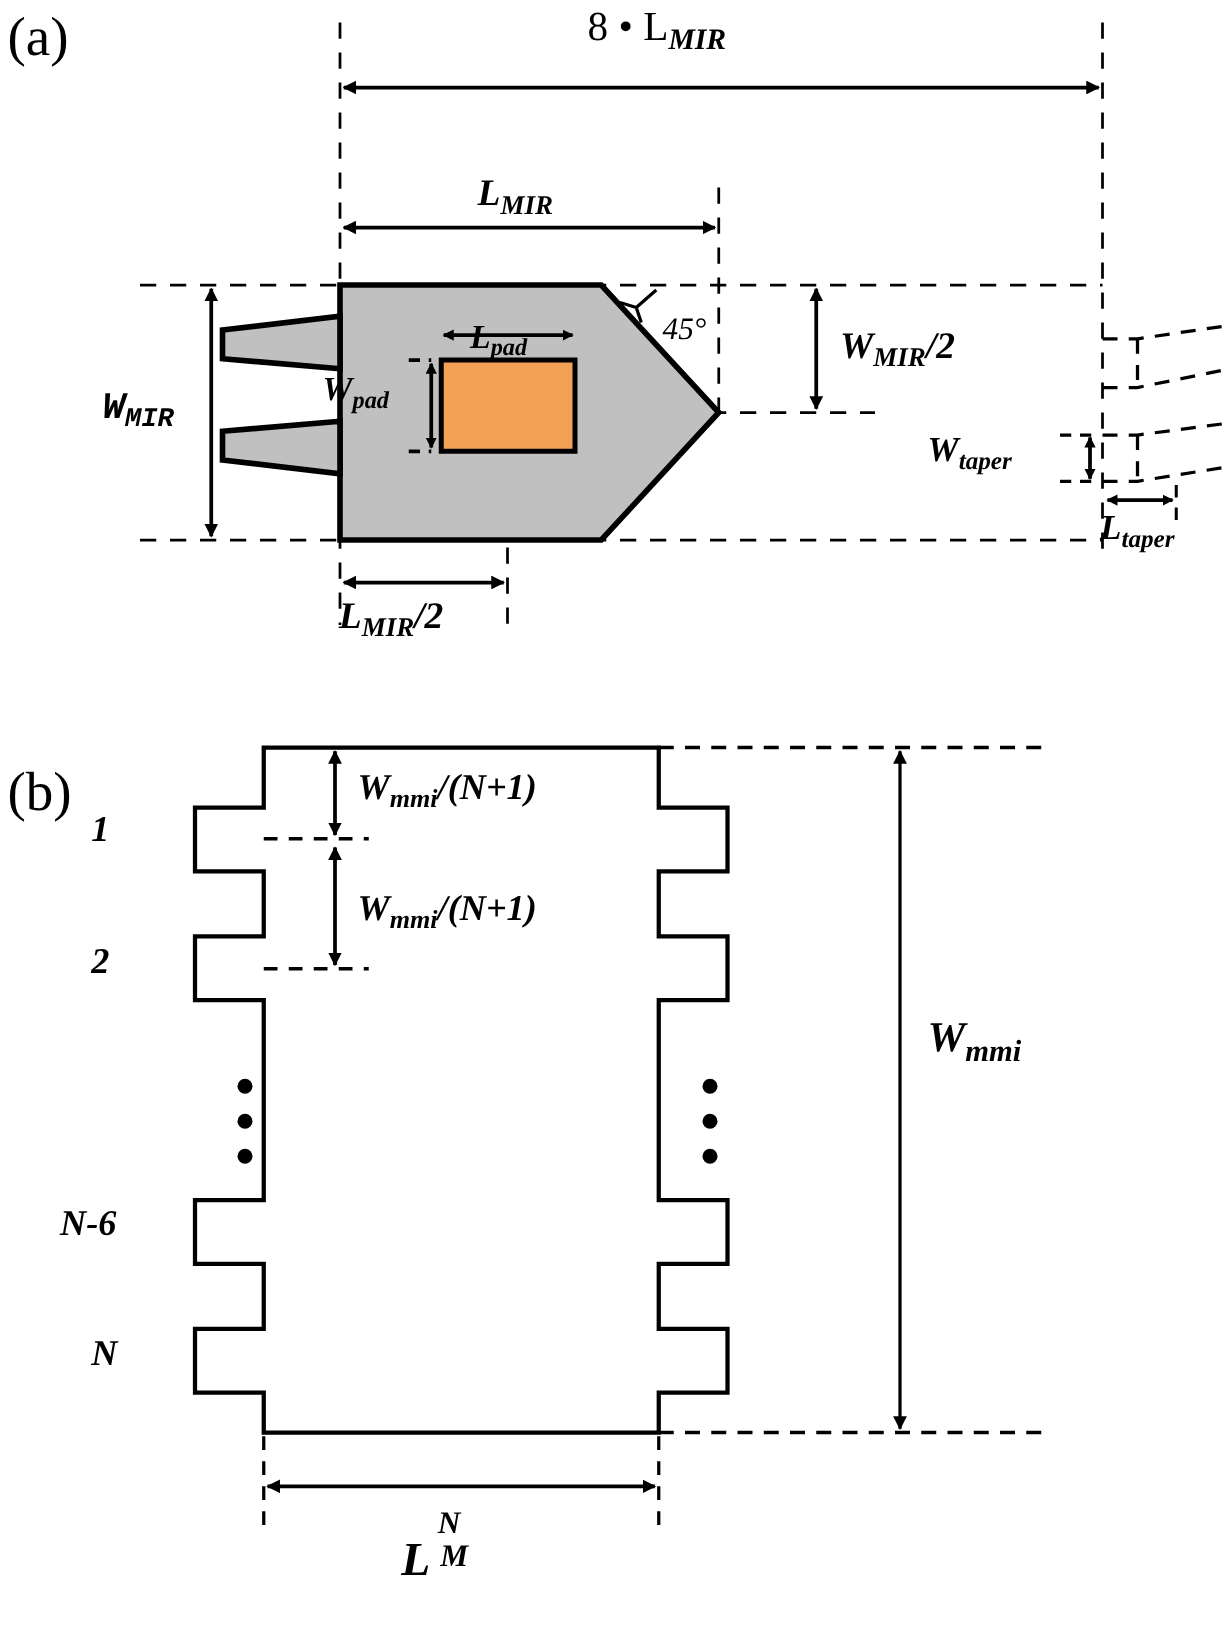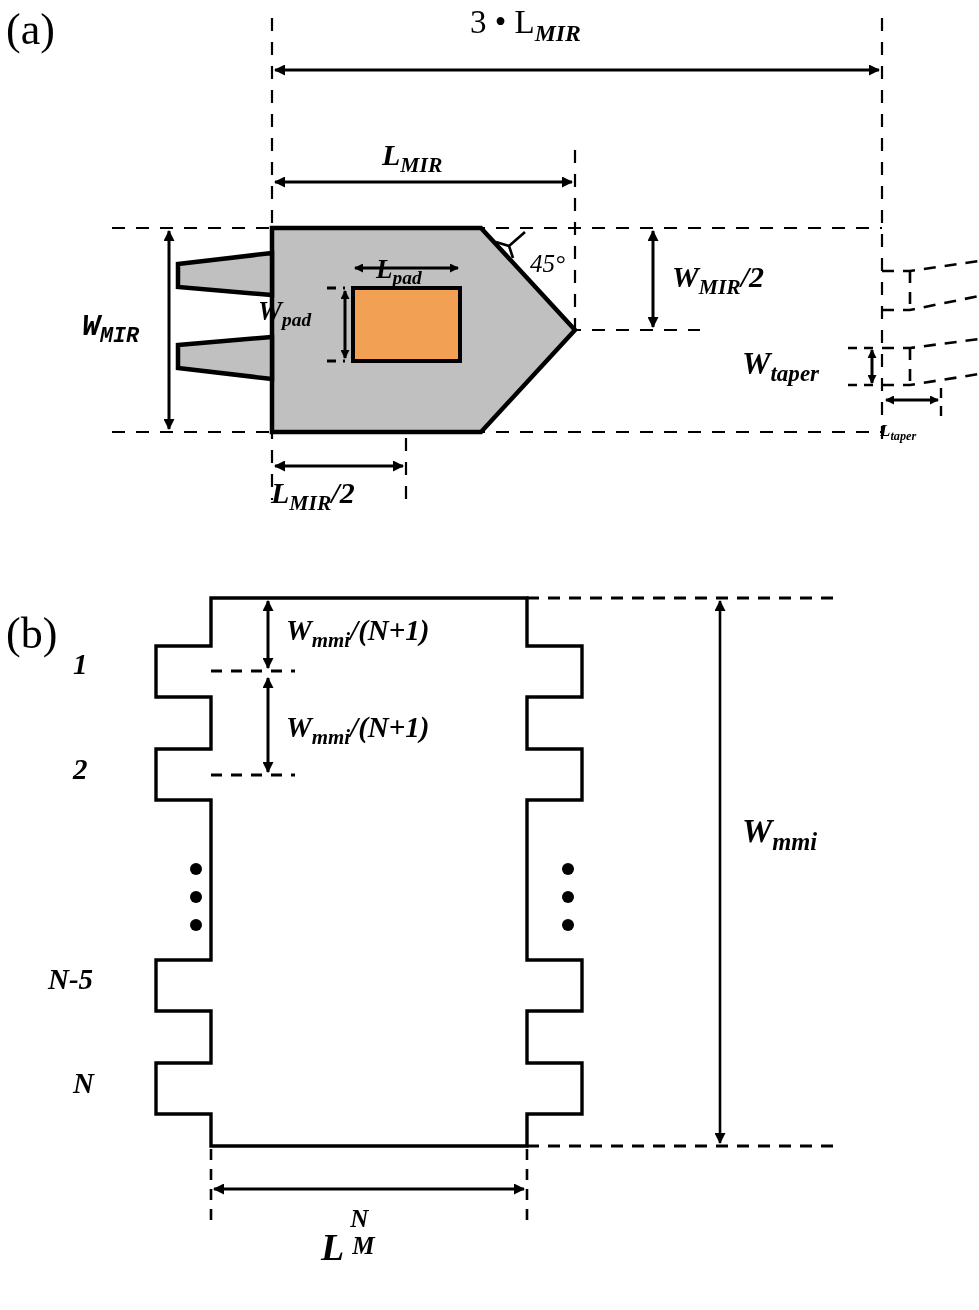--- a/index.html
+++ b/index.html
@@ -130,21 +130,21 @@
         <circle cx="568" cy="869" r="6"></circle>
         <circle cx="568" cy="897" r="6"></circle>
         <circle cx="568" cy="925" r="6"></circle>
       </g>
     </g>
   </svg>
 
   <div class="lbl panel-tag" style="left:6px;top:8px;">(a)</div>
 
   <div class="lbl" style="left:470px;top:6px;font-size:33px;">
-    <span class="plain">3 • L</span><span class="sub">MIR</span>
+    <span class="plain">8 • L</span><span class="sub">MIR</span>
   </div>
 
   <div class="lbl" style="left:382px;top:140px;font-size:30px;">
     <span class="math">L</span><span class="sub">MIR</span>
   </div>
 
   <div class="lbl" style="left:271px;top:478px;font-size:30px;text-align:center;">
     <span class="math">L</span><span class="sub">MIR</span><span class="math">/2</span>
   </div>
 
@@ -159,33 +159,33 @@
   <div class="lbl" style="left:376px;top:232px;font-size:27px;margin-top:24px;">
     <span class="math">L</span><span class="sub">pad</span>
   </div>
 
   <div class="lbl" style="left:258px;top:298px;font-size:27px;">
     <span class="math">W</span><span class="sub">pad</span>
   </div>
 
   <div class="lbl deg" style="left:530px;top:251px;font-size:25px;">45°</div>
 
-  <div class="lbl" style="left:742px;top:347px;font-size:32px;">
+  <div class="lbl" style="left:742px;top:347px;font-size:28px;">
     <span class="math">W</span><span class="sub">taper</span>
   </div>
 
-  <div class="lbl" style="left:880px;top:409px;font-size:17px;margin-top:13px;">
+  <div class="lbl" style="left:880px;top:409px;font-size:28px;">
     <span class="math">L</span><span class="sub">taper</span>
   </div>
 
   <div class="lbl panel-tag" style="left:6px;top:612px;">(b)</div>
 
   <div class="lbl math" style="left:73px;top:650px;font-size:29px;">1</div>
   <div class="lbl math" style="left:73px;top:755px;font-size:29px;">2</div>
-  <div class="lbl math" style="left:48px;top:965px;font-size:29px;">N-5</div>
+  <div class="lbl math" style="left:48px;top:965px;font-size:29px;">N-6</div>
   <div class="lbl math" style="left:73px;top:1069px;font-size:29px;">N</div>
 
   <div class="lbl" style="left:286px;top:616px;font-size:29px;">
     <span class="math">W</span><span class="sub">mmi</span><span class="math">/(N+1)</span>
   </div>
 
   <div class="lbl" style="left:286px;top:713px;font-size:29px;">
     <span class="math">W</span><span class="sub">mmi</span><span class="math">/(N+1)</span>
   </div>
 

